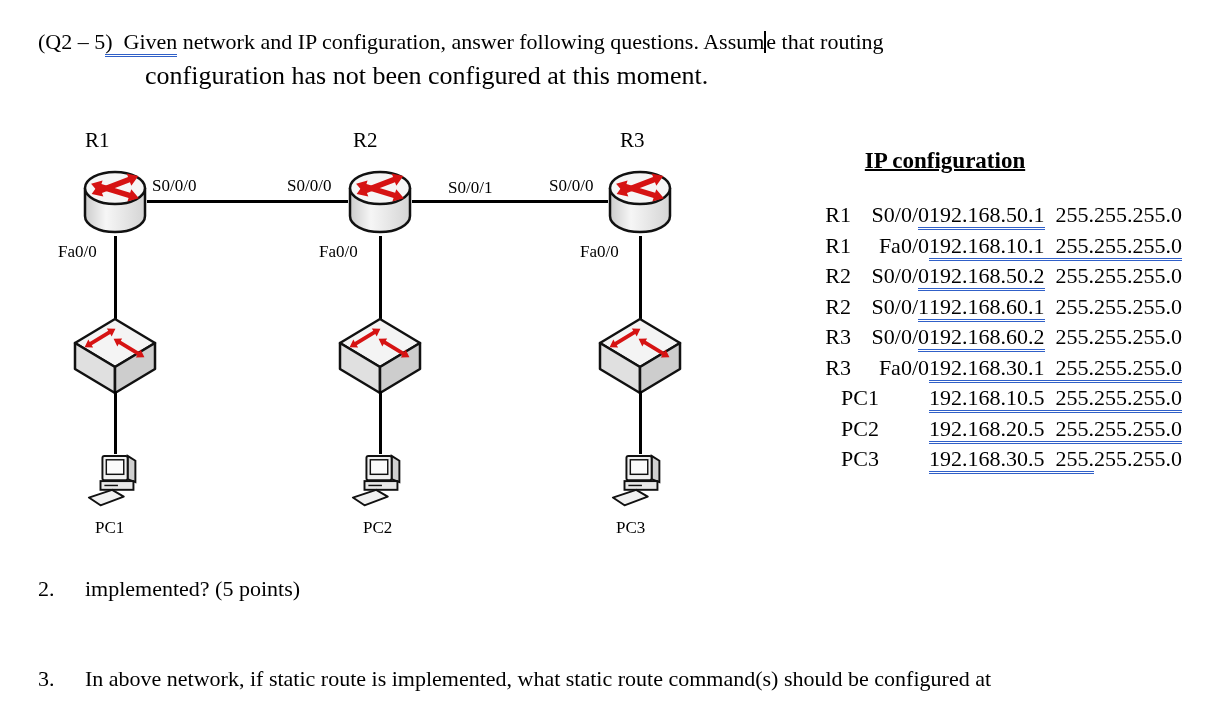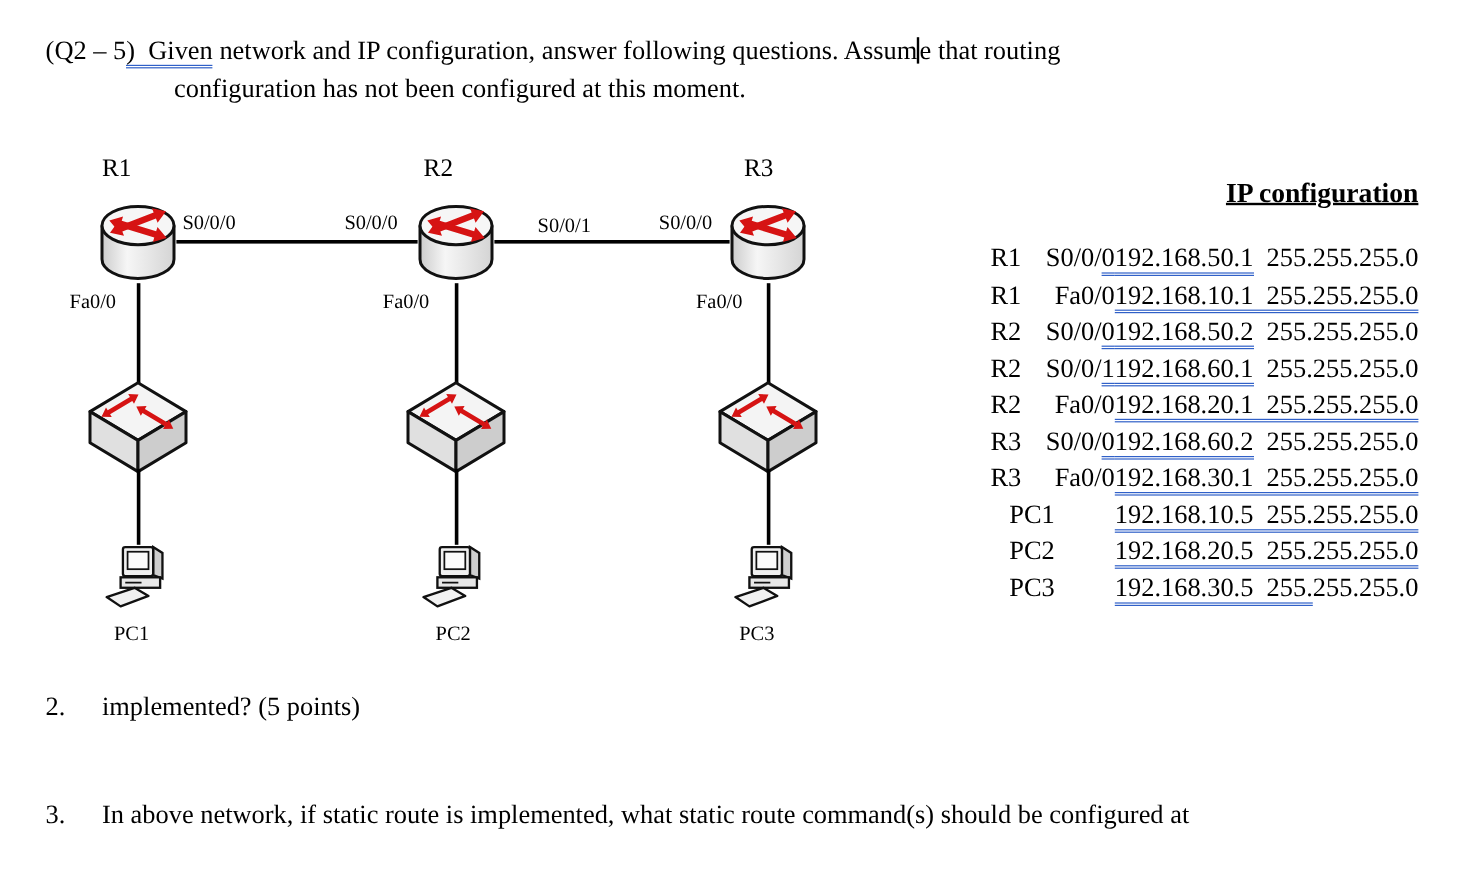--- a/index.html
+++ b/index.html
@@ -5,36 +5,36 @@
   * { margin:0; padding:0; box-sizing:border-box; }
   html,body { background:#ffffff; }
   #page {
     position:relative; width:1232px; height:728px; background:#fff;
     font-family:"Liberation Serif","DejaVu Serif",serif; color:#000; overflow:hidden;margin-top:16px;
   }
   .abs { position:absolute; }
 
   
   .heading-line1 { left:38px; top:13px; font-size:22px; white-space:pre; }
-  .heading-line2 { left:145px; top:45px; font-size:22px; }
+  .heading-line2 { left:145px; top:45px; font-size:26px; }
   .gu { border-bottom:3px double var(--gu,#3060c8); }
   .caret { display:inline-block; width:2px; height:22px; background:#000; vertical-align:-4px; }
 
   
   .node-label { font-size:21px; }
   .port-label { font-size:17px; }
   .pc-label   { font-size:17px; }
 
   
   .hline { position:absolute; height:3px; background:#000; }
   .vline { position:absolute; width:3px;  background:#000; }
 
   
   .ip-table { position:absolute; left:708px; top:132px; width:474px; }
-  .ip-title { font-size:23px; font-weight:bold; text-align:right;
+  .ip-title { font-size:23px; font-weight:bold; text-align:center;
               text-decoration:underline; text-decoration-thickness:2px; }
   .ip-rows  { margin-top:28px;text-align:right; }
   .iprow { height:30.5px; font-size:22px; white-space:pre; }
   .c-dev { display:inline-block; width:54px; }
   .c-if  { display:inline-block; width:78px; }
   .c-if.pc { width:50px; }
 
   
   .question { position:absolute; left:38px; font-size:22px; line-height:31px; }
   .q2 { top:557px; }
@@ -144,21 +144,20 @@
   <div class="abs pc-label" style="left:363px;top:502px">PC2</div>
   <div class="abs pc-label" style="left:616px;top:502px">PC3</div>
 
   <div class="ip-table">
     <div class="ip-title">IP configuration</div>
     <div class="ip-rows">
         <div class="iprow"><span class="c-dev">R1</span><span class="c-if">S0/0/<span class="gu">0</span></span><span class="gu">192.168.50.1</span><span>  255.255.255.0</span></div>
         <div class="iprow"><span class="c-dev">R1</span><span class="c-if">Fa0/0</span><span class="gu">192.168.10.1  255.255.255.0</span></div>
         <div class="iprow"><span class="c-dev">R2</span><span class="c-if">S0/0/<span class="gu">0</span></span><span class="gu">192.168.50.2</span><span>  255.255.255.0</span></div>
         <div class="iprow"><span class="c-dev">R2</span><span class="c-if">S0/0/<span class="gu">1</span></span><span class="gu">192.168.60.1</span><span>  255.255.255.0</span></div>
-        <div class="iprow"><span class="c-dev">R2</span><span class="c-if">Fa0/0</span><span class="gu">192.168.20.1  255.255.255.0</span></div>
         <div class="iprow"><span class="c-dev">R3</span><span class="c-if">S0/0/<span class="gu">0</span></span><span class="gu">192.168.60.2</span><span>  255.255.255.0</span></div>
         <div class="iprow"><span class="c-dev">R3</span><span class="c-if">Fa0/0</span><span class="gu">192.168.30.1  255.255.255.0</span></div>
         <div class="iprow"><span class="c-dev">PC1</span><span class="c-if pc"></span><span class="gu">192.168.10.5  255.255.255.0</span></div>
         <div class="iprow"><span class="c-dev">PC2</span><span class="c-if pc"></span><span class="gu">192.168.20.5  255.255.255.0</span></div>
         <div class="iprow"><span class="c-dev">PC3</span><span class="c-if pc"></span><span class="gu">192.168.30.5  255.</span><span>255.255.0</span></div>
       </div>
   </div>
 
   <div class="question q2">
     <span class="qnum">2.</span>

